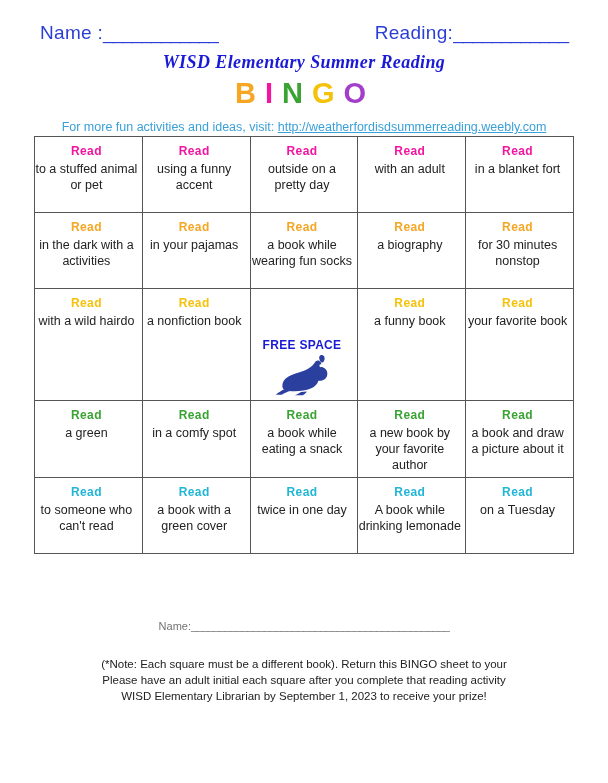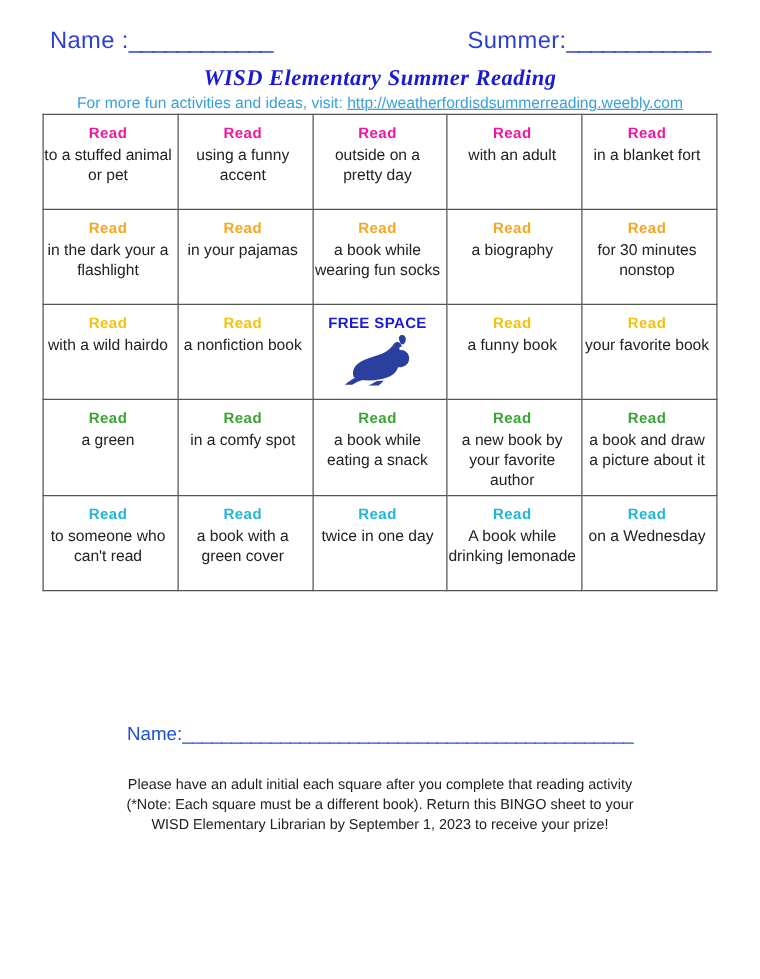--- a/index.html
+++ b/index.html
@@ -110,34 +110,35 @@
   
   .free-cell {
     vertical-align: top;
   }
   .free-label {
     color: #1a1ad6;
     font-weight: bold;
     font-size: 12px;
     letter-spacing: 0.3px;
     margin-bottom: 2px;
+    margin-top: 42px;
   }
   .mascot {
     margin: 2px auto 0 auto;
     width: 58px;
     height: 42px;
     display: block;
   }
 
   
   .bottom-name {
-    margin-top: 106px;
-    text-align: center;
-    font-size: 15px;
-    color: #1d4ed8;
+    margin-top: 66px;
+    text-align: center;
+    font-size: 11px;
+    color: #737373;
   }
   .bottom-name .blank { letter-spacing: -0.5px; }
 
   .note {
     margin-top: 24px;
     text-align: center;
     font-size: 11.5px;
     line-height: 1.4;
     color: #222;
     padding: 0 60px;
@@ -146,26 +147,29 @@
 </head>
 <body>
 
 <div class="page">
 
   <div class="name-row">
     <div class="field">
       <span>Name :</span><span class="blank">____________</span>
     </div>
     <div class="field">
-      <span>Summer:</span><span class="blank">____________</span>
+      <span>Reading:</span><span class="blank">____________</span>
     </div>
   </div>
 
   <div class="title">WISD Elementary Summer Reading</div>
 
+  <div class="bingo-word">
+    <span style="color:#f5a623">B</span><span style="color:#f215a0">I</span><span style="color:#3aa334">N</span><span style="color:#f5c20b">G</span><span style="color:#a23ec9">O</span>
+  </div>
 
   <div class="subtitle">
     <span>For more fun activities and ideas, visit: </span><a class="link" href="#">http://weatherfordisdsummerreading.weebly.com</a>
   </div>
 
   <table class="grid">
     <tbody>
       <tr class="row1">
         <td>
           <div class="cell-read">Read</div>
@@ -185,21 +189,21 @@
         </td>
         <td>
           <div class="cell-read">Read</div>
           <div class="cell-text">in a blanket fort</div>
         </td>
       </tr>
 
       <tr class="row2">
         <td>
           <div class="cell-read">Read</div>
-          <div class="cell-text">in the dark your a flashlight</div>
+          <div class="cell-text">in the dark with a activities</div>
         </td>
         <td>
           <div class="cell-read">Read</div>
           <div class="cell-text">in your pajamas</div>
         </td>
         <td>
           <div class="cell-read">Read</div>
           <div class="cell-text">a book while wearing fun socks</div>
         </td>
         <td>
@@ -280,29 +284,29 @@
         <td>
           <div class="cell-read">Read</div>
           <div class="cell-text">twice in one day</div>
         </td>
         <td>
           <div class="cell-read">Read</div>
           <div class="cell-text">A book while drinking lemonade</div>
         </td>
         <td>
           <div class="cell-read">Read</div>
-          <div class="cell-text">on a Wednesday</div>
+          <div class="cell-text">on a Tuesday</div>
         </td>
       </tr>
     </tbody>
   </table>
 
   <div class="bottom-name">
     <span>Name:</span><span class="blank">______________________________________________</span>
   </div>
 
   <div class="note">
+    <div>(*Note: Each square must be a different book).  Return this BINGO sheet to your</div>
     <div>Please have an adult initial each square after you complete that reading activity</div>
-    <div>(*Note: Each square must be a different book).  Return this BINGO sheet to your</div>
     <div>WISD Elementary Librarian by September 1, 2023 to receive your prize!</div>
   </div>
 
 </div>
 
 </body></html>

